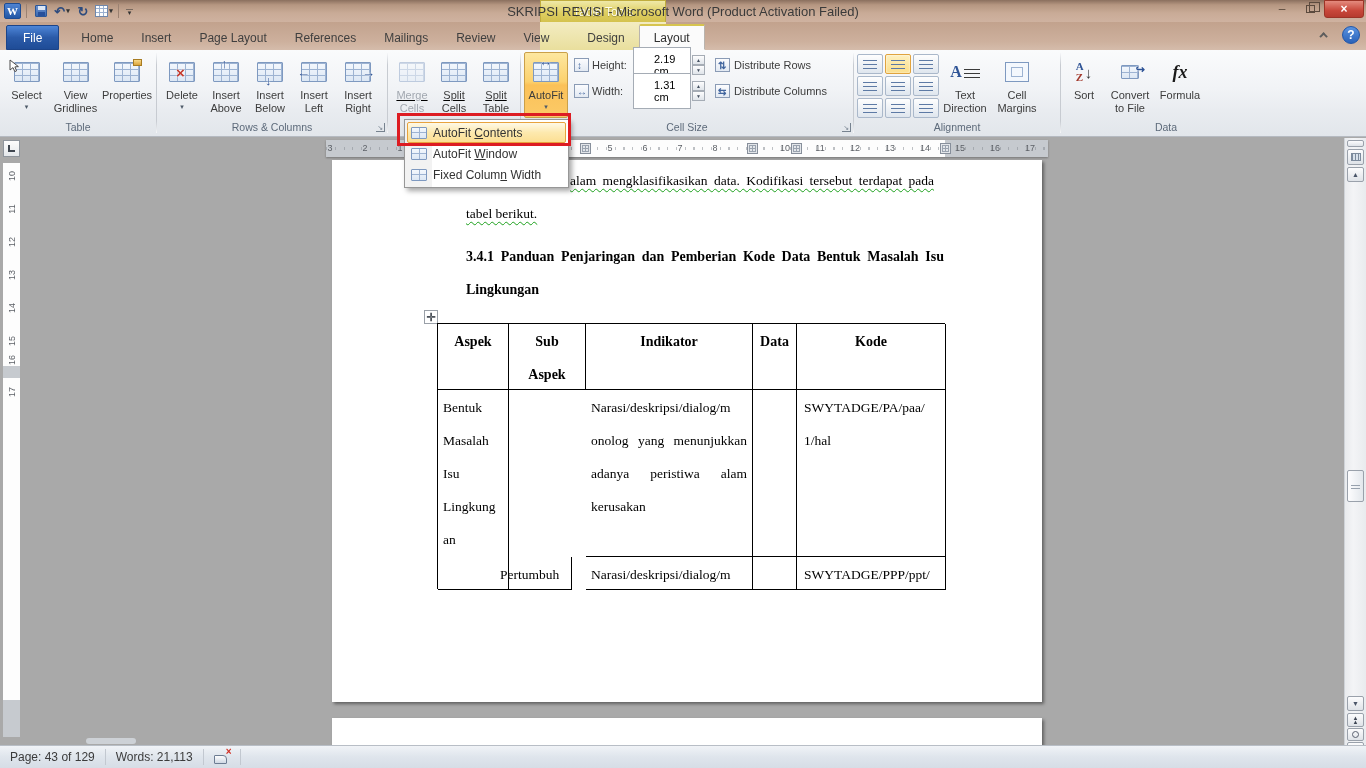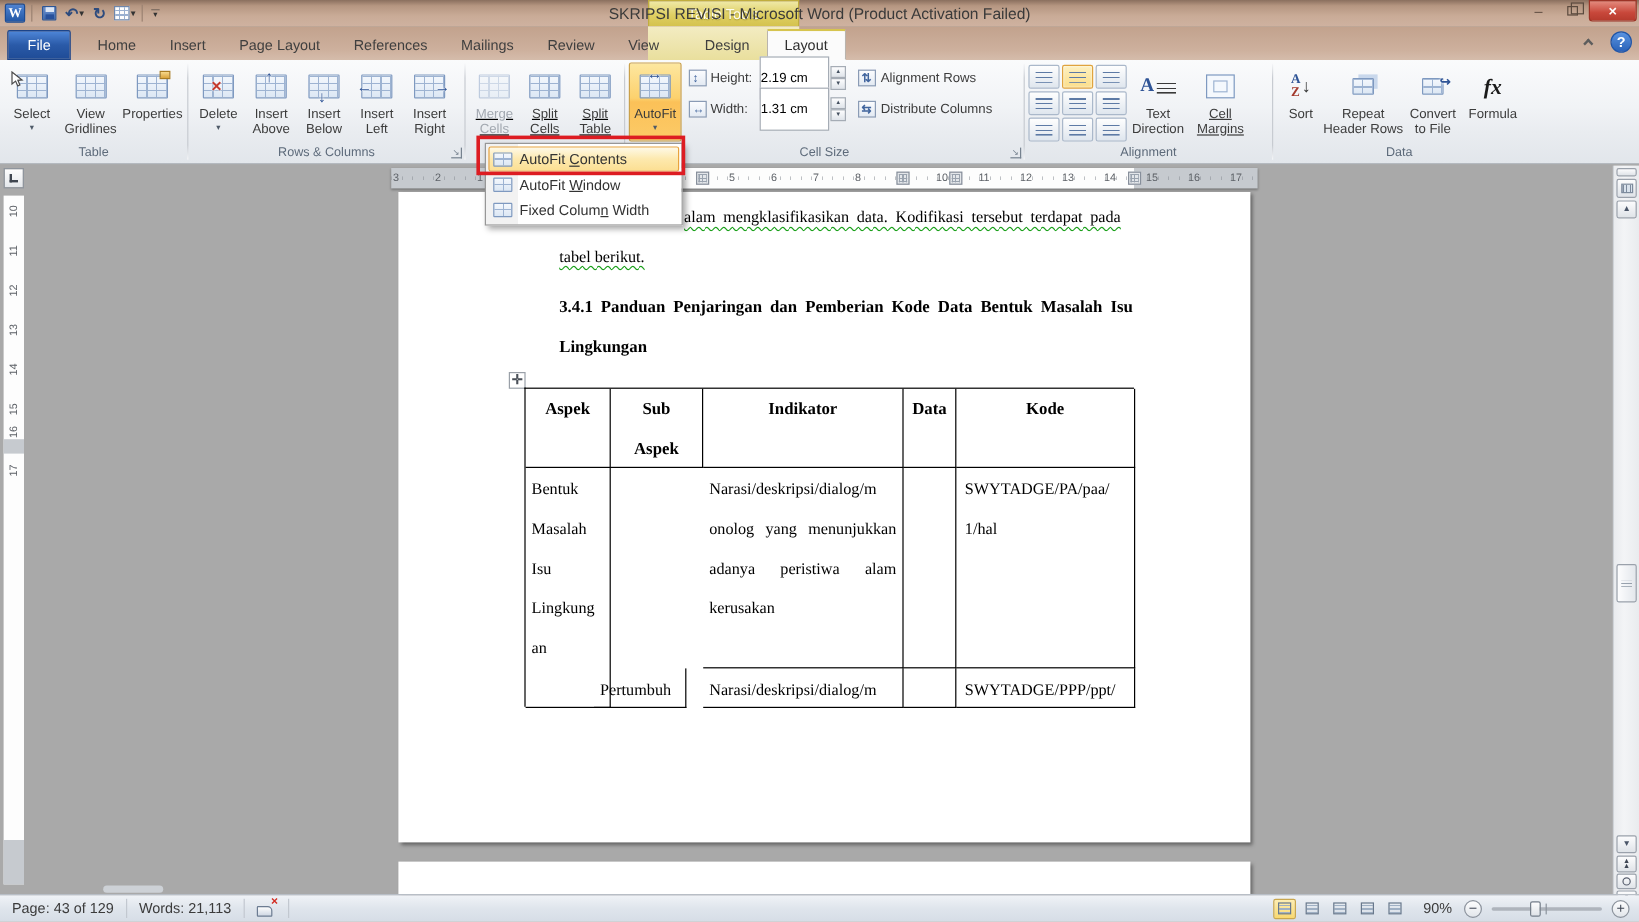--- a/index.html
+++ b/index.html
@@ -73,21 +73,21 @@
   .go{position:absolute;font-weight:bold;color:#2f5496;text-shadow:0 0 2px #fff,0 0 2px #fff;font-size:13px;line-height:13px;z-index:2;}
   .go.red{color:#c43b2e;font-size:15px;}
   .go.up{left:7px;top:-6px;} .go.down{left:7px;bottom:-6px;} .go.left{left:-5px;top:3px;} .go.right{right:-5px;top:3px;} .go.center{left:6px;top:3px;}
   .sel-arrow{position:absolute;left:-7px;top:-4px;z-index:3;}
   .prop-tag{position:absolute;right:-3px;top:-4px;width:9px;height:7px;background:linear-gradient(#f7d98a,#daa43c);border:1px solid #a87c22;z-index:3;}
   
   .srow{display:flex;align-items:center;height:22px;margin:2px 0;}
   .mini-ic{width:15px;height:14px;border:1px solid #8a9bb5;background:linear-gradient(#fbfcfe,#e3eaf3);position:relative;margin-right:3px;}
   .mini-ic span{position:absolute;left:2px;top:0px;font-size:10px;color:#41659e;font-weight:bold;line-height:13px;}
   .slabel{font-size:11px;color:#3c3c3c;width:41px;}
-  .sinput{width:58px;height:36px;background:#fff;border:1px solid #a5acb5;font-size:11px;color:#000;display:flex;align-items:center;padding-left:0;}
+  .sinput{width:58px;height:36px;background:#fff;border:1px solid #a5acb5;font-size:11px;color:#000;display:flex;align-items:center;padding-left:20px;}
   .spin{width:13px;height:20px;display:flex;flex-direction:column;margin-left:1px;}
   .spin b{flex:1;border:1px solid #a5acb5;background:linear-gradient(#fdfdfe,#dfe4ea);font-size:5px;color:#445060;display:flex;align-items:center;justify-content:center;font-weight:normal;}
   .dbtn{display:flex;align-items:center;font-size:11px;color:#3c3c3c;height:22px;margin:2px 0;white-space:nowrap;}
   .dbtn .mini-ic{margin-right:4px;}
   
   .agrid{display:grid;grid-template-columns:repeat(3,26px);grid-auto-rows:20px;gap:2px;padding-top:2px;}
   .abtn{border:1px solid #aab8ca;border-radius:2px;background:linear-gradient(#fefefe,#dfe6ee);display:flex;align-items:center;justify-content:center;}
   .abtn i{display:block;width:14px;height:10px;background:repeating-linear-gradient(0deg,#5d7aa5 0 1px,transparent 1px 4px);}
   .abtn.sel{border:1px solid #e0a33e;background:linear-gradient(#fdf0c0,#fbde8a);box-shadow:inset 0 0 2px #fff;}
   
@@ -374,21 +374,21 @@
                 <b>▲</b>
                 <b>▼</b>
               </span>
           </div>
         </div>
         <div style="display:flex;flex-direction:column;margin-left:10px;">
           <div class="dbtn">
             <span class="mini-ic">
                 <span>⇅</span>
               </span>
-            <span>Alignment Rows</span>
+            <span>Distribute Rows</span>
           </div>
           <div class="dbtn">
             <span class="mini-ic">
                 <span>⇆</span>
               </span>
             <span>Distribute Columns</span>
           </div>
         </div>
       </div>
       <div class="glabel"><span>Cell Size</span><span class="launcher"></span></div>
@@ -427,21 +427,21 @@
             </div>
         </div>
         <div class="bbtn" style="width:52px;">
           <span class="ic" style="position:relative;">
               <span style="font-weight:bold;color:#2f5496;font-size:16px;font-family:'Liberation Serif',serif;">A</span>
               <span style="display:inline-block;width:16px;height:12px;margin-left:2px;background:repeating-linear-gradient(0deg,#3a3a3a 0 1px,transparent 1px 4px);"></span>
             </span>
           <span class="l1">Text</span>
             <span class="l2">Direction</span>
         </div>
-        <div class="bbtn" style="width:52px;text-decoration:underline;">
+        <div class="bbtn" style="width:52px;">
           <span class="ic">
               <span style="width:24px;height:20px;border:1px solid #7e99c0;background:#f4f8fd;display:flex;align-items:center;justify-content:center;">
                 <span style="width:12px;height:10px;border:1px solid #9db3d2;"></span>
               </span>
             </span>
           <span class="l1">Cell</span>
             <span class="l2">Margins</span>
         </div>
       </div>
       <div class="glabel">Alignment</div>
@@ -454,27 +454,20 @@
           <span class="ic" style="position:relative;">
             <span style="display:flex;align-items:center;">
               <span style="display:flex;flex-direction:column;font-family:'Liberation Serif',serif;font-weight:bold;font-size:11px;line-height:11px;">
                   <span style="color:#2f5496;">A</span>
                   <span style="color:#a33a2e;">Z</span>
                 </span>
               <span style="color:#3a3a3a;font-size:15px;margin-left:1px;">↓</span>
             </span>
           </span>
           <span class="l1">Sort</span>
-        </div>
-        <div class="bbtn" style="width:64px;">
-          <span class="ic">
-              <span class="tg small" style="box-shadow:4px -4px 0 -1px #c9d8ec;"></span>
-            </span>
-          <span class="l1">Repeat</span>
-            <span class="l2">Header Rows</span>
         </div>
         <div class="bbtn" style="width:52px;">
           <span class="ic">
               <span class="tg small">
                 <span class="go" style="right:-7px;top:-3px;font-size:11px;">↪</span>
               </span>
             </span>
           <span class="l1">Convert</span>
             <span class="l2">to File</span>
         </div>
@@ -637,39 +630,15 @@
     <div class="ssep"></div>
     <div class="sseg">Words: 21,113</div>
     <div class="ssep"></div>
     <div class="sseg">
       <span class="prf">
           <span class="book"></span>
           <span class="bx">×</span>
         </span>
     </div>
     <div class="ssep"></div>
-    <div class="sb-right">
-      <div class="vwbtn sel">
-          <i></i>
-        </div>
-      <div class="vwbtn">
-          <i></i>
-        </div>
-      <div class="vwbtn">
-          <i></i>
-        </div>
-      <div class="vwbtn">
-          <i></i>
-        </div>
-      <div class="vwbtn">
-          <i></i>
-        </div>
-      <div class="zoomlbl">90%</div>
-      <div class="zbtn">−</div>
-      <div class="ztrack">
-          <span class="notch"></span>
-          <span class="zthumb"></span>
-        </div>
-      <div class="zbtn">+</div>
-    </div>
   </div>
 
 </div>
 
 </body></html>

